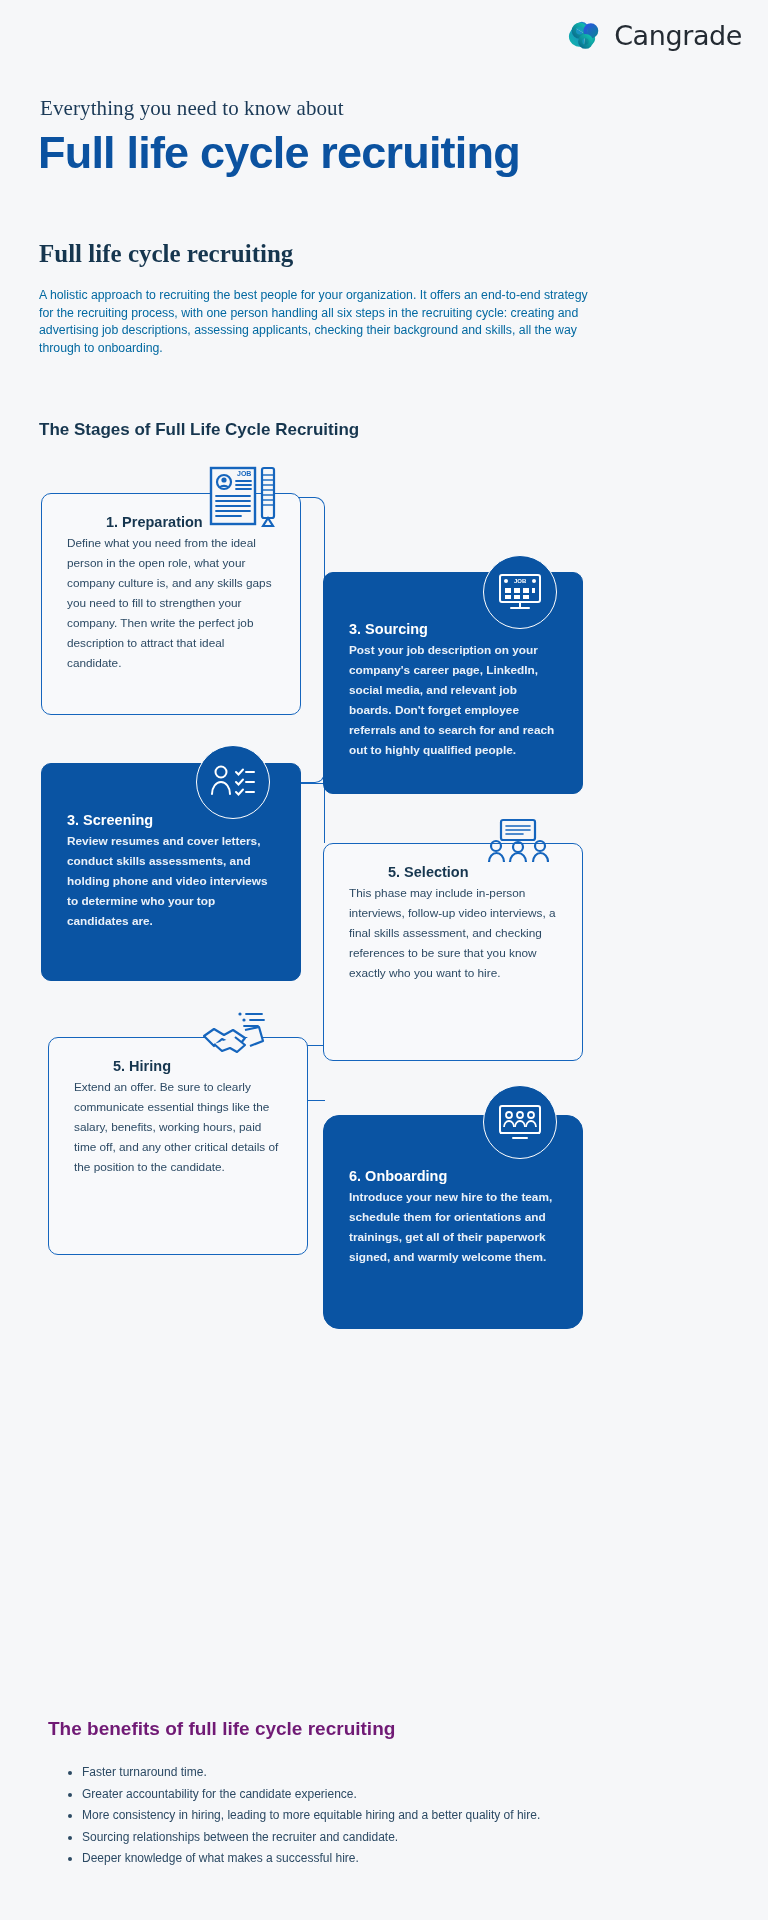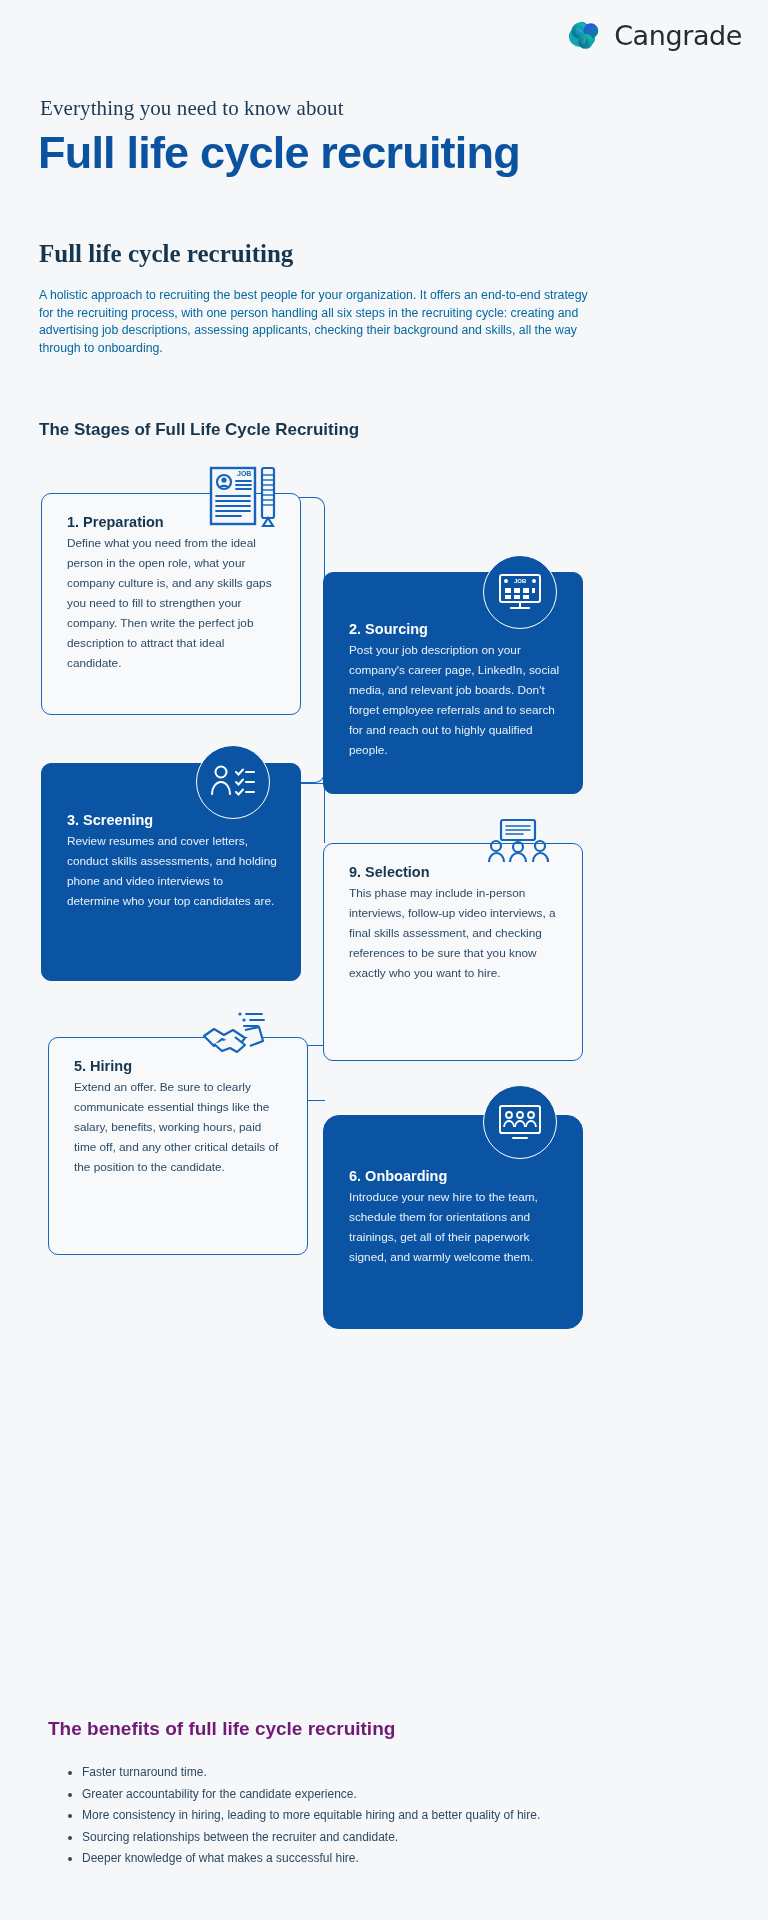--- a/index.html
+++ b/index.html
@@ -97,28 +97,28 @@
   }
   .card.solid {
     background: #0a54a3;
     border: 1.6px solid #0a54a3;
   }
   .card-title {
     font-size: 14.5px;
     font-weight: bold;
     margin-bottom: 3px;
   }
-  .card.light .card-title { color: #16364f; }
+  .card.light .card-title { color: #16364f; margin-left: 39px; }
   .card.solid .card-title { color: #ffffff; }
   .card-body {
     font-size: 11.8px;
     line-height: 20px;
   }
   .card.light .card-body { color: #2c4a64; }
-  .card.solid .card-body { color: #eaf1f9; }
+  .card.solid .card-body { color: #eaf1f9; font-weight: bold; }
 
   
   .icon-plain {
     position: absolute;
     z-index: 4;
   }
   .icon-circle {
     position: absolute;
     border-radius: 50%;
     background: #0a54a3;
@@ -234,21 +234,21 @@
         </g>
       <path d="M61 53 l-5 8 l10 0 z" fill="#f6f7f9" stroke="#1565bd" stroke-width="2.2"></path>
     </svg>
   </div>
   <div class="card light" style="left:41px; top:493px; width:260px; height:222px;">
     <div class="card-title">1. Preparation</div>
     <div class="card-body">Define what you need from the ideal person in the open role, what your company culture is, and any skills gaps you need to fill to strengthen your company. Then write the perfect job description to attract that ideal candidate.</div>
   </div>
 
   <div class="card solid" style="left:323px; top:572px; width:260px; height:222px; padding-top:48px;">
-    <div class="card-title">2. Sourcing</div>
+    <div class="card-title">3. Sourcing</div>
     <div class="card-body">Post your job description on your company's career page, LinkedIn, social media, and relevant job boards. Don't forget employee referrals and to search for and reach out to highly qualified people.</div>
   </div>
   <div class="icon-circle" style="left:483px; top:555px; width:74px; height:74px;">
     <svg width="46" height="40" viewBox="0 0 46 40">
       <rect x="3" y="3" width="40" height="27" rx="2" fill="none" stroke="#ffffff" stroke-width="2"></rect>
       <text x="17" y="11" font-size="6" font-weight="bold" fill="#ffffff" font-family="Liberation Sans, sans-serif">JOB</text>
       <circle cx="9" cy="9" r="2" fill="#ffffff"></circle>
         <circle cx="37" cy="9" r="2" fill="#ffffff"></circle>
       <g fill="#ffffff">
         <rect x="8" y="16" width="6" height="5"></rect>
@@ -293,21 +293,21 @@
       </g>
       <circle cx="31" cy="29" r="5" fill="none" stroke="#1565bd" stroke-width="2.2"></circle>
       <path d="M23 44 a8 9 0 0 1 16 0" fill="none" stroke="#1565bd" stroke-width="2.2"></path>
       <circle cx="9" cy="28" r="5" fill="none" stroke="#1565bd" stroke-width="2.2"></circle>
       <path d="M2 44 a7.5 9 0 0 1 15 0" fill="none" stroke="#1565bd" stroke-width="2.2"></path>
       <circle cx="53" cy="28" r="5" fill="none" stroke="#1565bd" stroke-width="2.2"></circle>
       <path d="M46 44 a7.5 9 0 0 1 15 0" fill="none" stroke="#1565bd" stroke-width="2.2"></path>
     </svg>
   </div>
   <div class="card light" style="left:323px; top:843px; width:260px; height:218px;">
-    <div class="card-title">9. Selection</div>
+    <div class="card-title">5. Selection</div>
     <div class="card-body">This phase may include in-person interviews, follow-up video interviews, a final skills assessment, and checking references to be sure that you know exactly who you want to hire.</div>
   </div>
 
   <div class="icon-plain" style="left:200px; top:1010px;">
     <svg width="70" height="48" viewBox="0 0 70 48">
       <g stroke="#1565bd" stroke-width="1.8" stroke-linecap="round" fill="none">
         <line x1="46" y1="4" x2="62" y2="4"></line>
           <line x1="50" y1="10" x2="64" y2="10"></line>
         <line x1="44" y1="16" x2="58" y2="16"></line>
         <circle cx="40" cy="4" r="1.6" fill="#1565bd" stroke="none"></circle>

